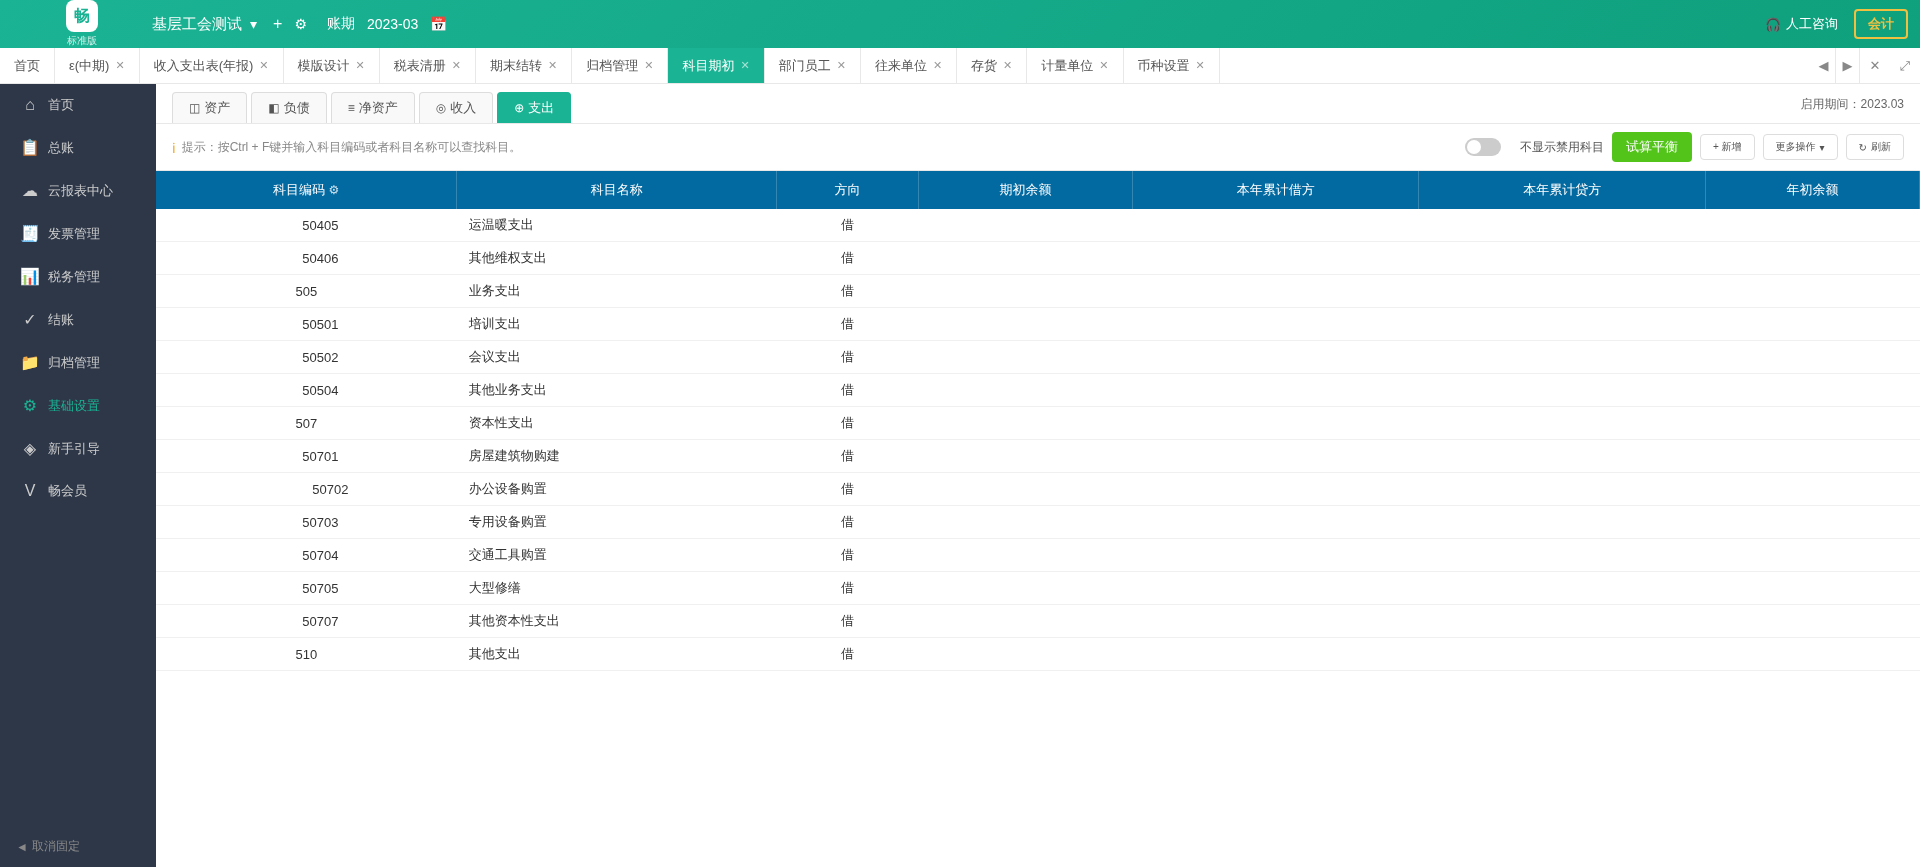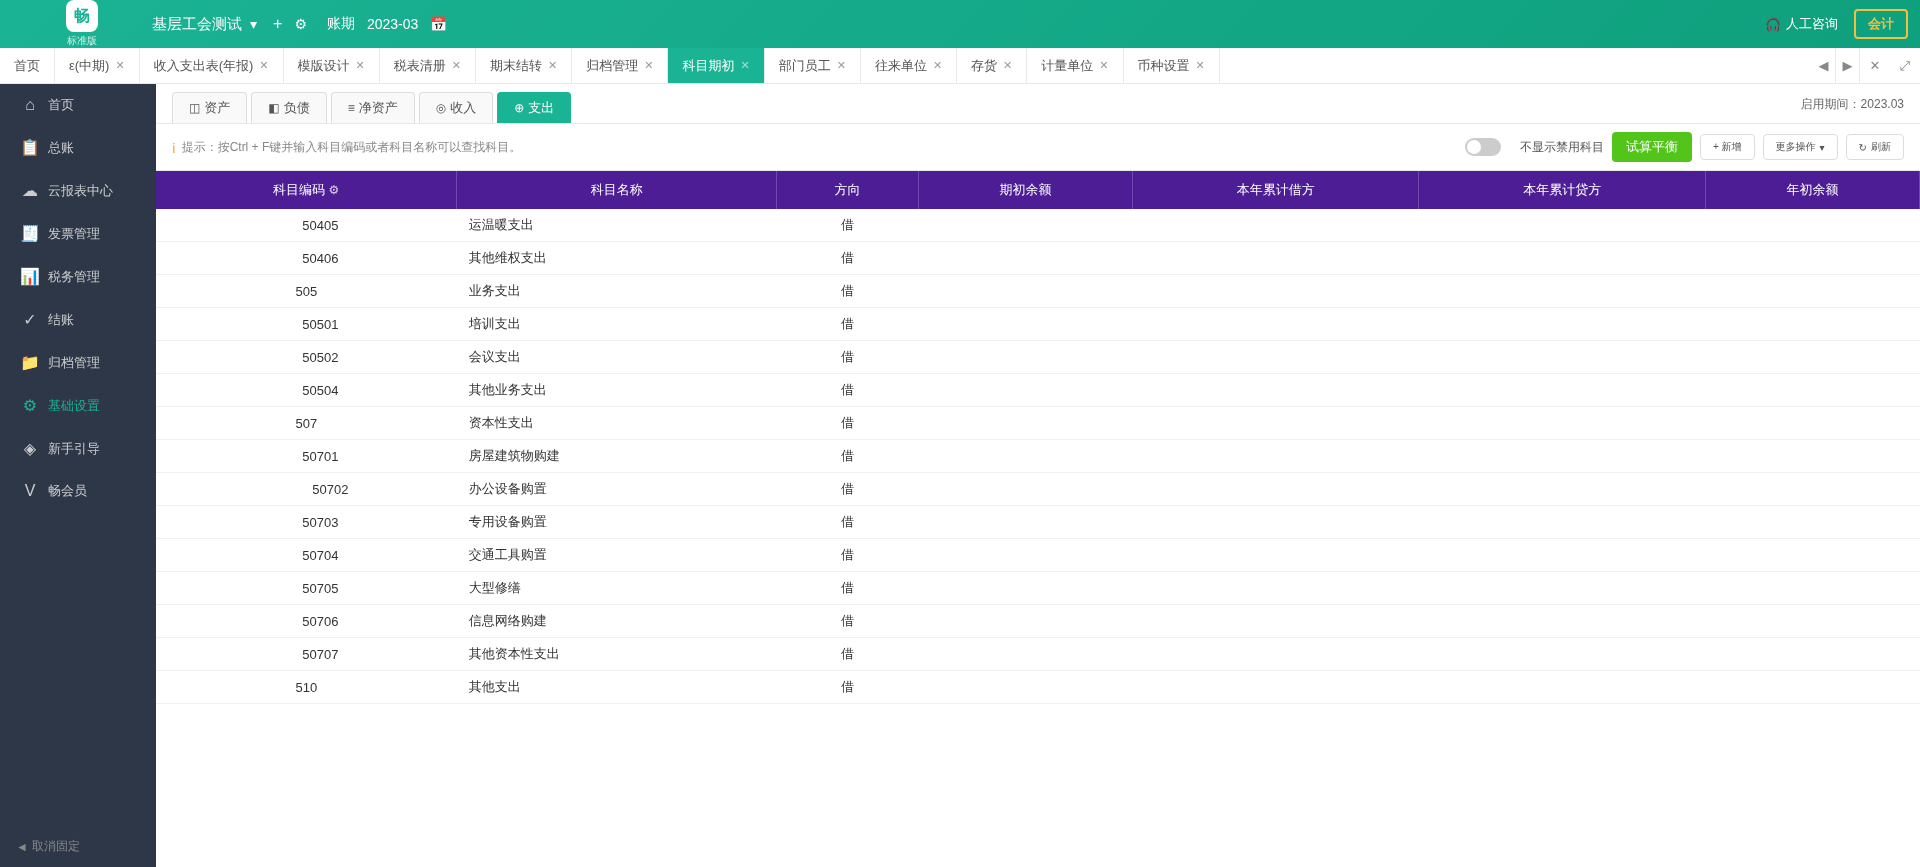--- a/index.html
+++ b/index.html
@@ -252,21 +252,21 @@
       overflow-y: auto;
       background: white;
       margin: 0;
       position: relative;
     }
     table {
       width: 100%;
       border-collapse: collapse;
     }
     thead tr {
-      background: #4c1d95;
+      background: #0369a1;
       color: white;
       font-size: 13px;
     }
     thead th {
       padding: 10px 12px;
       text-align: center;
       font-weight: 500;
       border-right: 1px solid rgba(255,255,255,0.2);
     }
     tbody tr {
@@ -595,29 +595,20 @@
             <tr>
     <td style="padding-left:40px;">50705</td>
     <td style="text-align:left;margin-top:28px;">大型修缮</td>
     <td>借</td>
     <td></td>
     <td></td>
     <td></td>
     <td></td>
   </tr>
             <tr>
-    <td style="padding-left:40px;">50706</td>
-    <td style="text-align:left;">信息网络购建</td>
-    <td>借</td>
-    <td></td>
-    <td></td>
-    <td></td>
-    <td></td>
-  </tr>
-            <tr>
     <td style="padding-left:40px;">50707</td>
     <td style="text-align:left;">其他资本性支出</td>
     <td>借</td>
     <td></td>
     <td></td>
     <td></td>
     <td></td>
   </tr>
             <tr>
     <td style="font-weight:500;">510</td>

